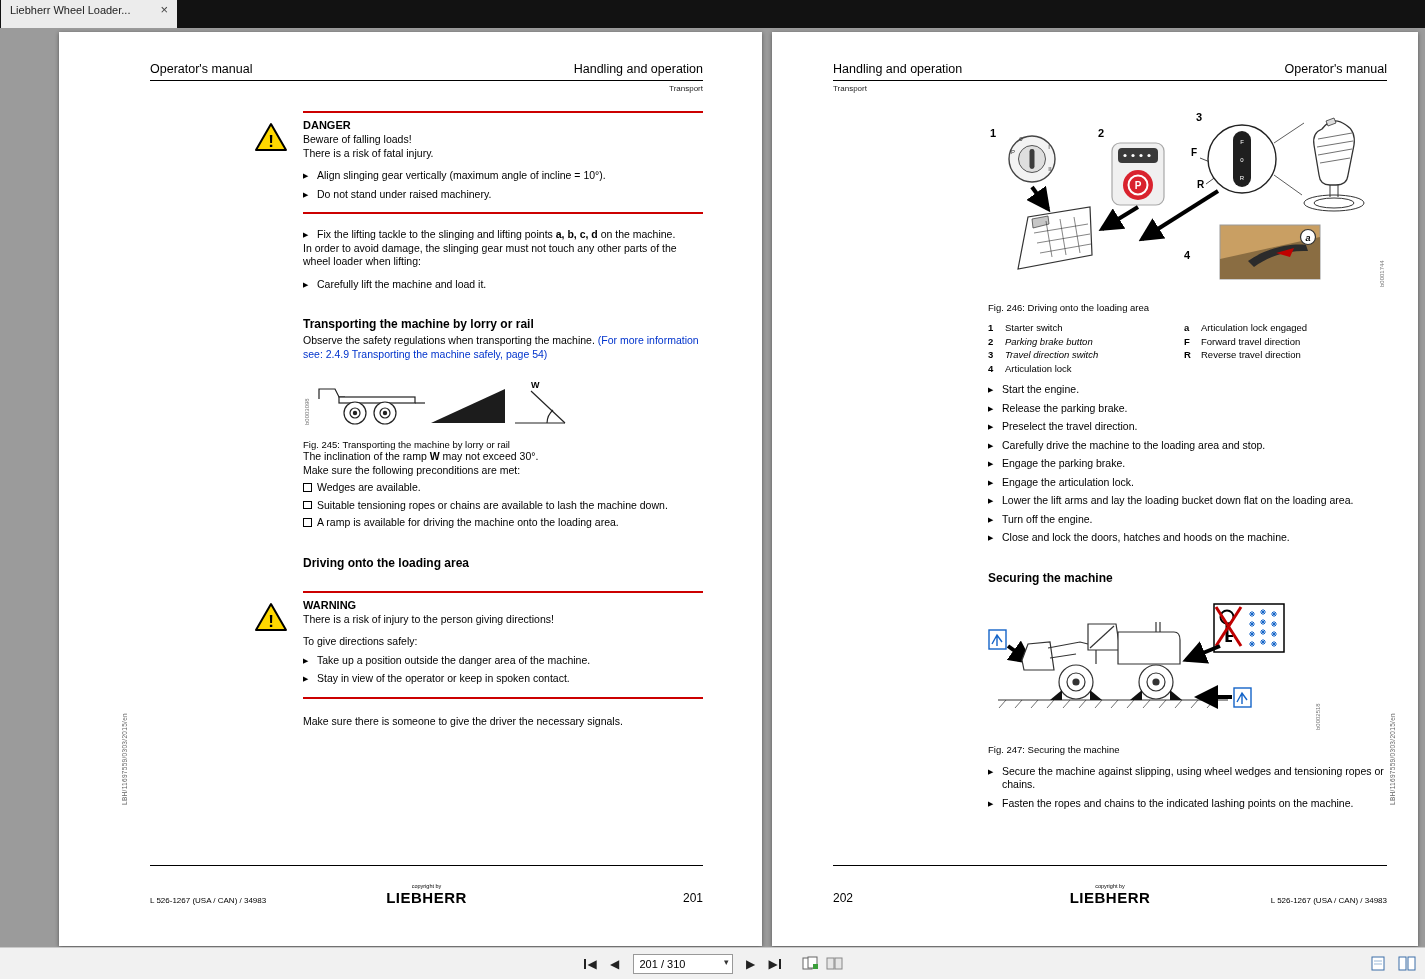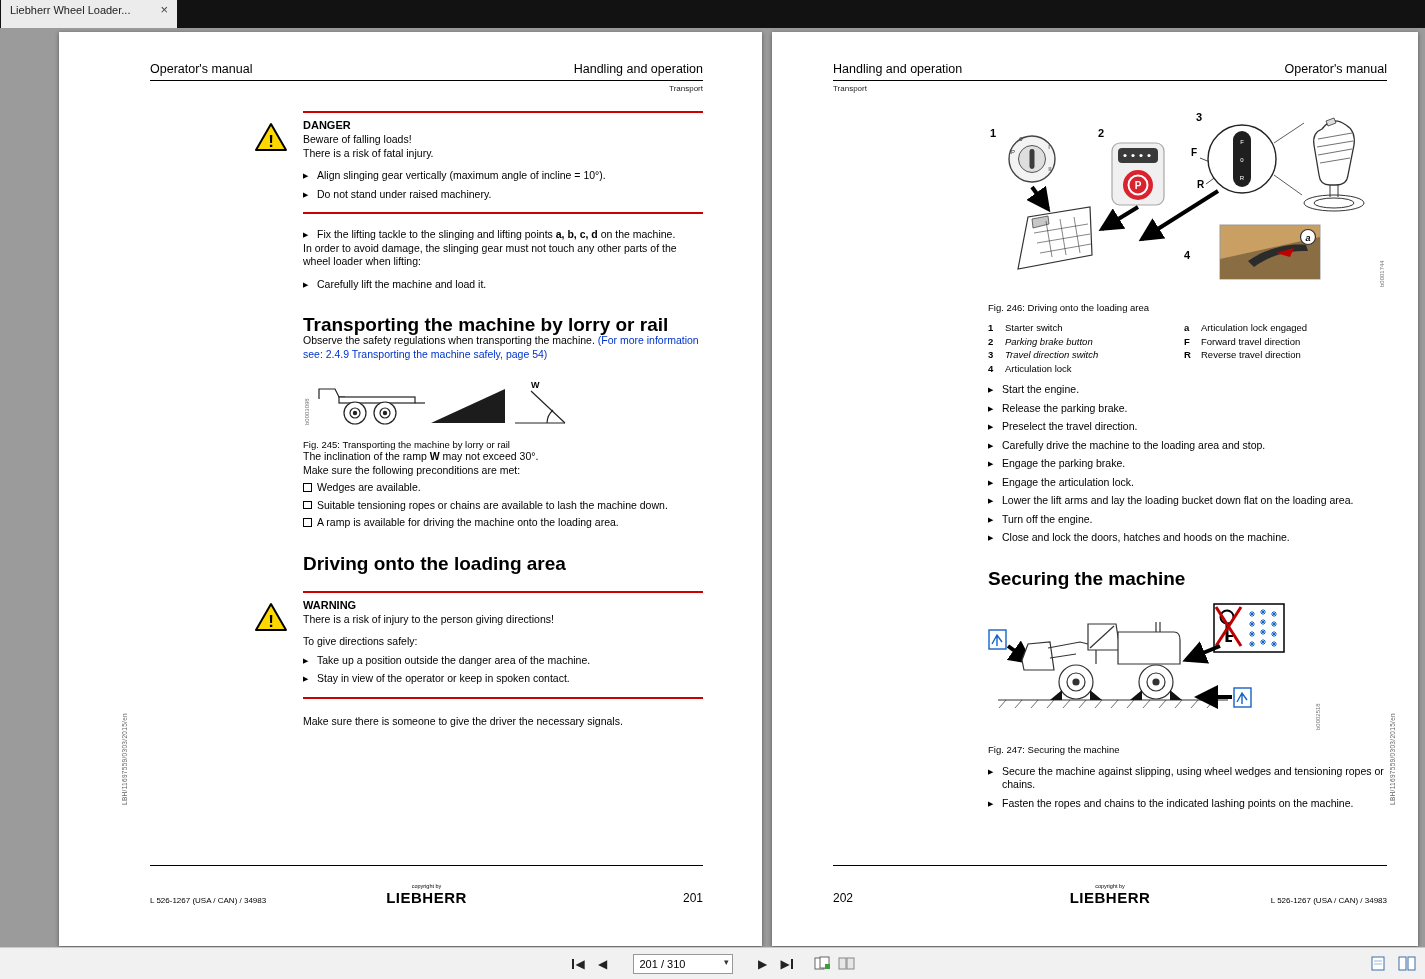--- a/index.html
+++ b/index.html
@@ -20,21 +20,21 @@
 .page-l .inner{padding-left:91px;padding-right:59px}
 .page-r .inner{padding-left:61px;padding-right:31px}
 .doc-header{display:flex;justify-content:space-between;font-size:12.5px;padding-bottom:4px;border-bottom:1px solid #000}
 .doc-sub{font-size:8px;color:#222;padding-top:3px}
 .page-l .doc-sub{text-align:right}
 .body-col{margin-left:153px;width:400px}
 .page-r .body-col{margin-left:155px;width:399px}
 p.b{font-size:10.5px;line-height:13.5px;margin-top:0}
 .arrow-item{display:flex;font-size:10.5px;line-height:13.5px;margin-top:5px}
 .arr{flex:0 0 14px;font-size:7px;line-height:13.5px;color:#000}
-h2.sec{font-size:19px;font-weight:bold;margin-top:24px;line-height:19px}
+h2.sec{font-size:12px;font-weight:bold;margin-top:24px;line-height:19px}
 .lnk{color:#0033cc}
 
 .hazard{position:relative;border-top:2px solid #cc0000;border-bottom:2px solid #cc0000;padding:5px 0 9px;margin-top:18px}
 .hz-icon{position:absolute;left:-49px;top:9px}
 .hz-title{font-size:11px;font-weight:bold;line-height:15px}
 .hz-line{font-size:10.5px;line-height:13.5px}
 .hz-items{margin-top:9px;margin-bottom:2px}
 
 .figure{margin-top:14px;position:relative}
 .fig-cap{font-size:9.5px;margin-top:6px}
@@ -58,21 +58,21 @@
 .page-r .footer{left:61px;width:554px}
 .ft-small{font-size:8px}
 .ft-page{font-size:12px;font-weight:normal}
 .brand{position:absolute;left:50%;transform:translateX(-50%);bottom:-1px;text-align:center;line-height:1}
 .brand .cb{display:block;font-size:5.5px;margin-bottom:1px}
 .brand .lb{font-size:15px;font-weight:bold;letter-spacing:.5px}
 
 .toolbar{position:absolute;left:0;bottom:0;width:1425px;height:32px;background:#f1f1f1;border-top:1px solid #c9c9c9;display:flex;align-items:center;justify-content:center}
 .tb-btn{height:22px;min-width:24px;border:0;background:transparent;display:flex;align-items:center;justify-content:center;font-size:12px;color:#222;gap:1px;cursor:pointer;font-family:inherit}
 .tb-bar{width:2px;height:10px;background:#222}
-.combo{position:relative;margin:0 18px}
+.combo{position:relative;margin:0 6px}
 .combo input{width:100px;height:20px;border:1px solid #999;background:#fff;font-size:11px;font-family:inherit;padding:0 16px 0 6px}
 .caret{position:absolute;right:4px;top:3px;font-size:9px;color:#333;pointer-events:none}
 .tb-gap{width:12px}
 .tb-right{position:absolute;right:6px;top:4px;display:flex;gap:5px}
 
 .co{font-size:11px;font-weight:bold}
 .tiny{font-size:6px;fill:#333}
 .vcode-svg{font-size:6px;fill:#777}
 </style>
 </head>

